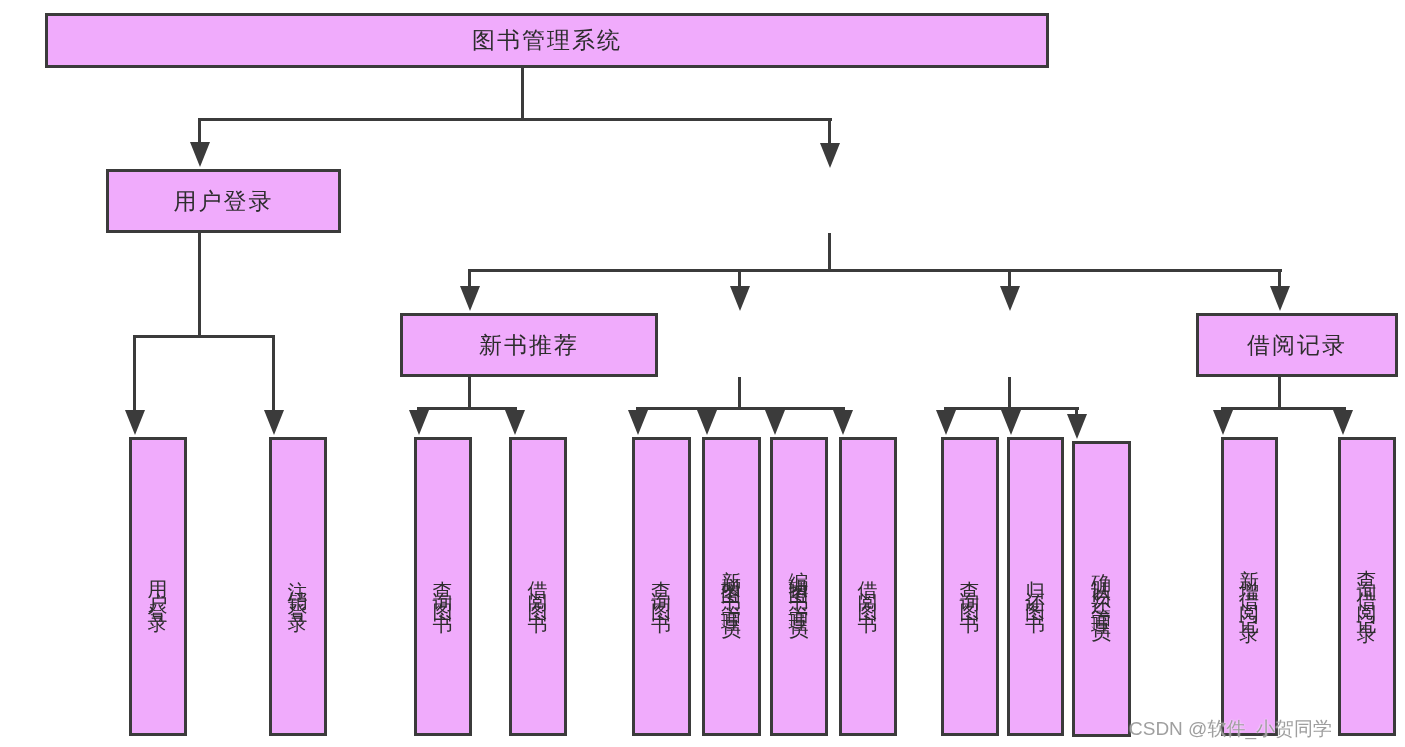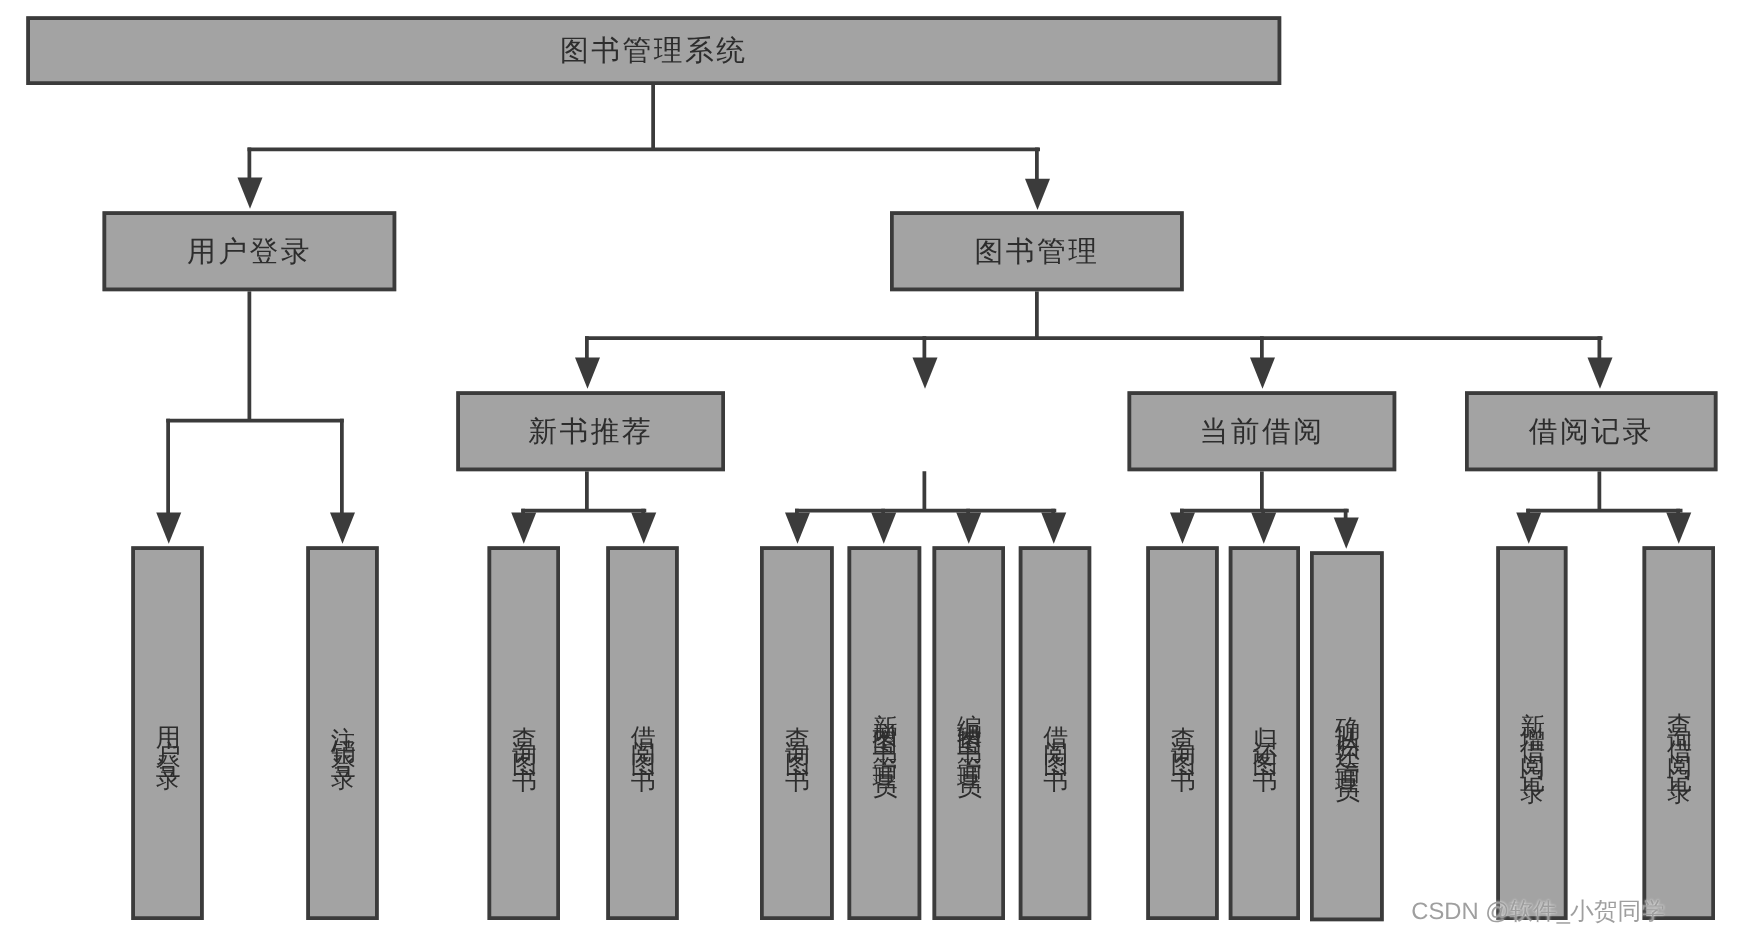--- a/index.html
+++ b/index.html
@@ -8,24 +8,25 @@
     width:1405px;height:747px;
     background:#ffffff;
     overflow:hidden;
     font-family:"Liberation Sans","DejaVu Sans",sans-serif;
     color:#2d2d2d;
   }
   .node{
     position:absolute;
     box-sizing:border-box;
     border:3px solid #3b3b3b;
-    background:#a3a3a3;
+    background:#f0abfc;
     display:flex;
     align-items:center;
     justify-content:center;
+    margin-left:24px;
   }
   .hnode{ font-size:23px; letter-spacing:2px; }
   .vnode span{
     writing-mode:vertical-rl;
     text-orientation:mixed;
     font-size:20px;
     letter-spacing:11px;
     line-height:1;
   }
   .vnode.tight span{ letter-spacing:7px; }
@@ -111,29 +112,23 @@
   <div class="arrow" style="left:1213px;top:410px;"></div>
   <div class="arrow" style="left:1333px;top:410px;"></div>
 
   <div class="node hnode" style="left:21px;top:13px;width:1004px;height:55px;">
       <span>图书管理系统</span>
     </div>
 
   <div class="node hnode" style="left:82px;top:169px;width:235px;height:64px;">
       <span>用户登录</span>
     </div>
-  <div class="node hnode" style="left:712px;top:169px;width:235px;height:64px;">
-      <span>图书管理</span>
-    </div>
 
-  <div class="node hnode" style="left:365px;top:313px;width:215px;height:64px;">
+  <div class="node hnode" style="left:376px;top:313px;width:258px;height:64px;">
       <span>新书推荐</span>
-    </div>
-  <div class="node hnode" style="left:902px;top:313px;width:215px;height:64px;">
-      <span>当前借阅</span>
     </div>
   <div class="node hnode" style="left:1172px;top:313px;width:202px;height:64px;">
       <span>借阅记录</span>
     </div>
 
   <div class="node vnode" style="left:105px;top:437px;width:58px;height:299px;">
       <span>用户登录</span>
     </div>
   <div class="node vnode" style="left:245px;top:437px;width:58px;height:299px;">
       <span>注销登录</span>

